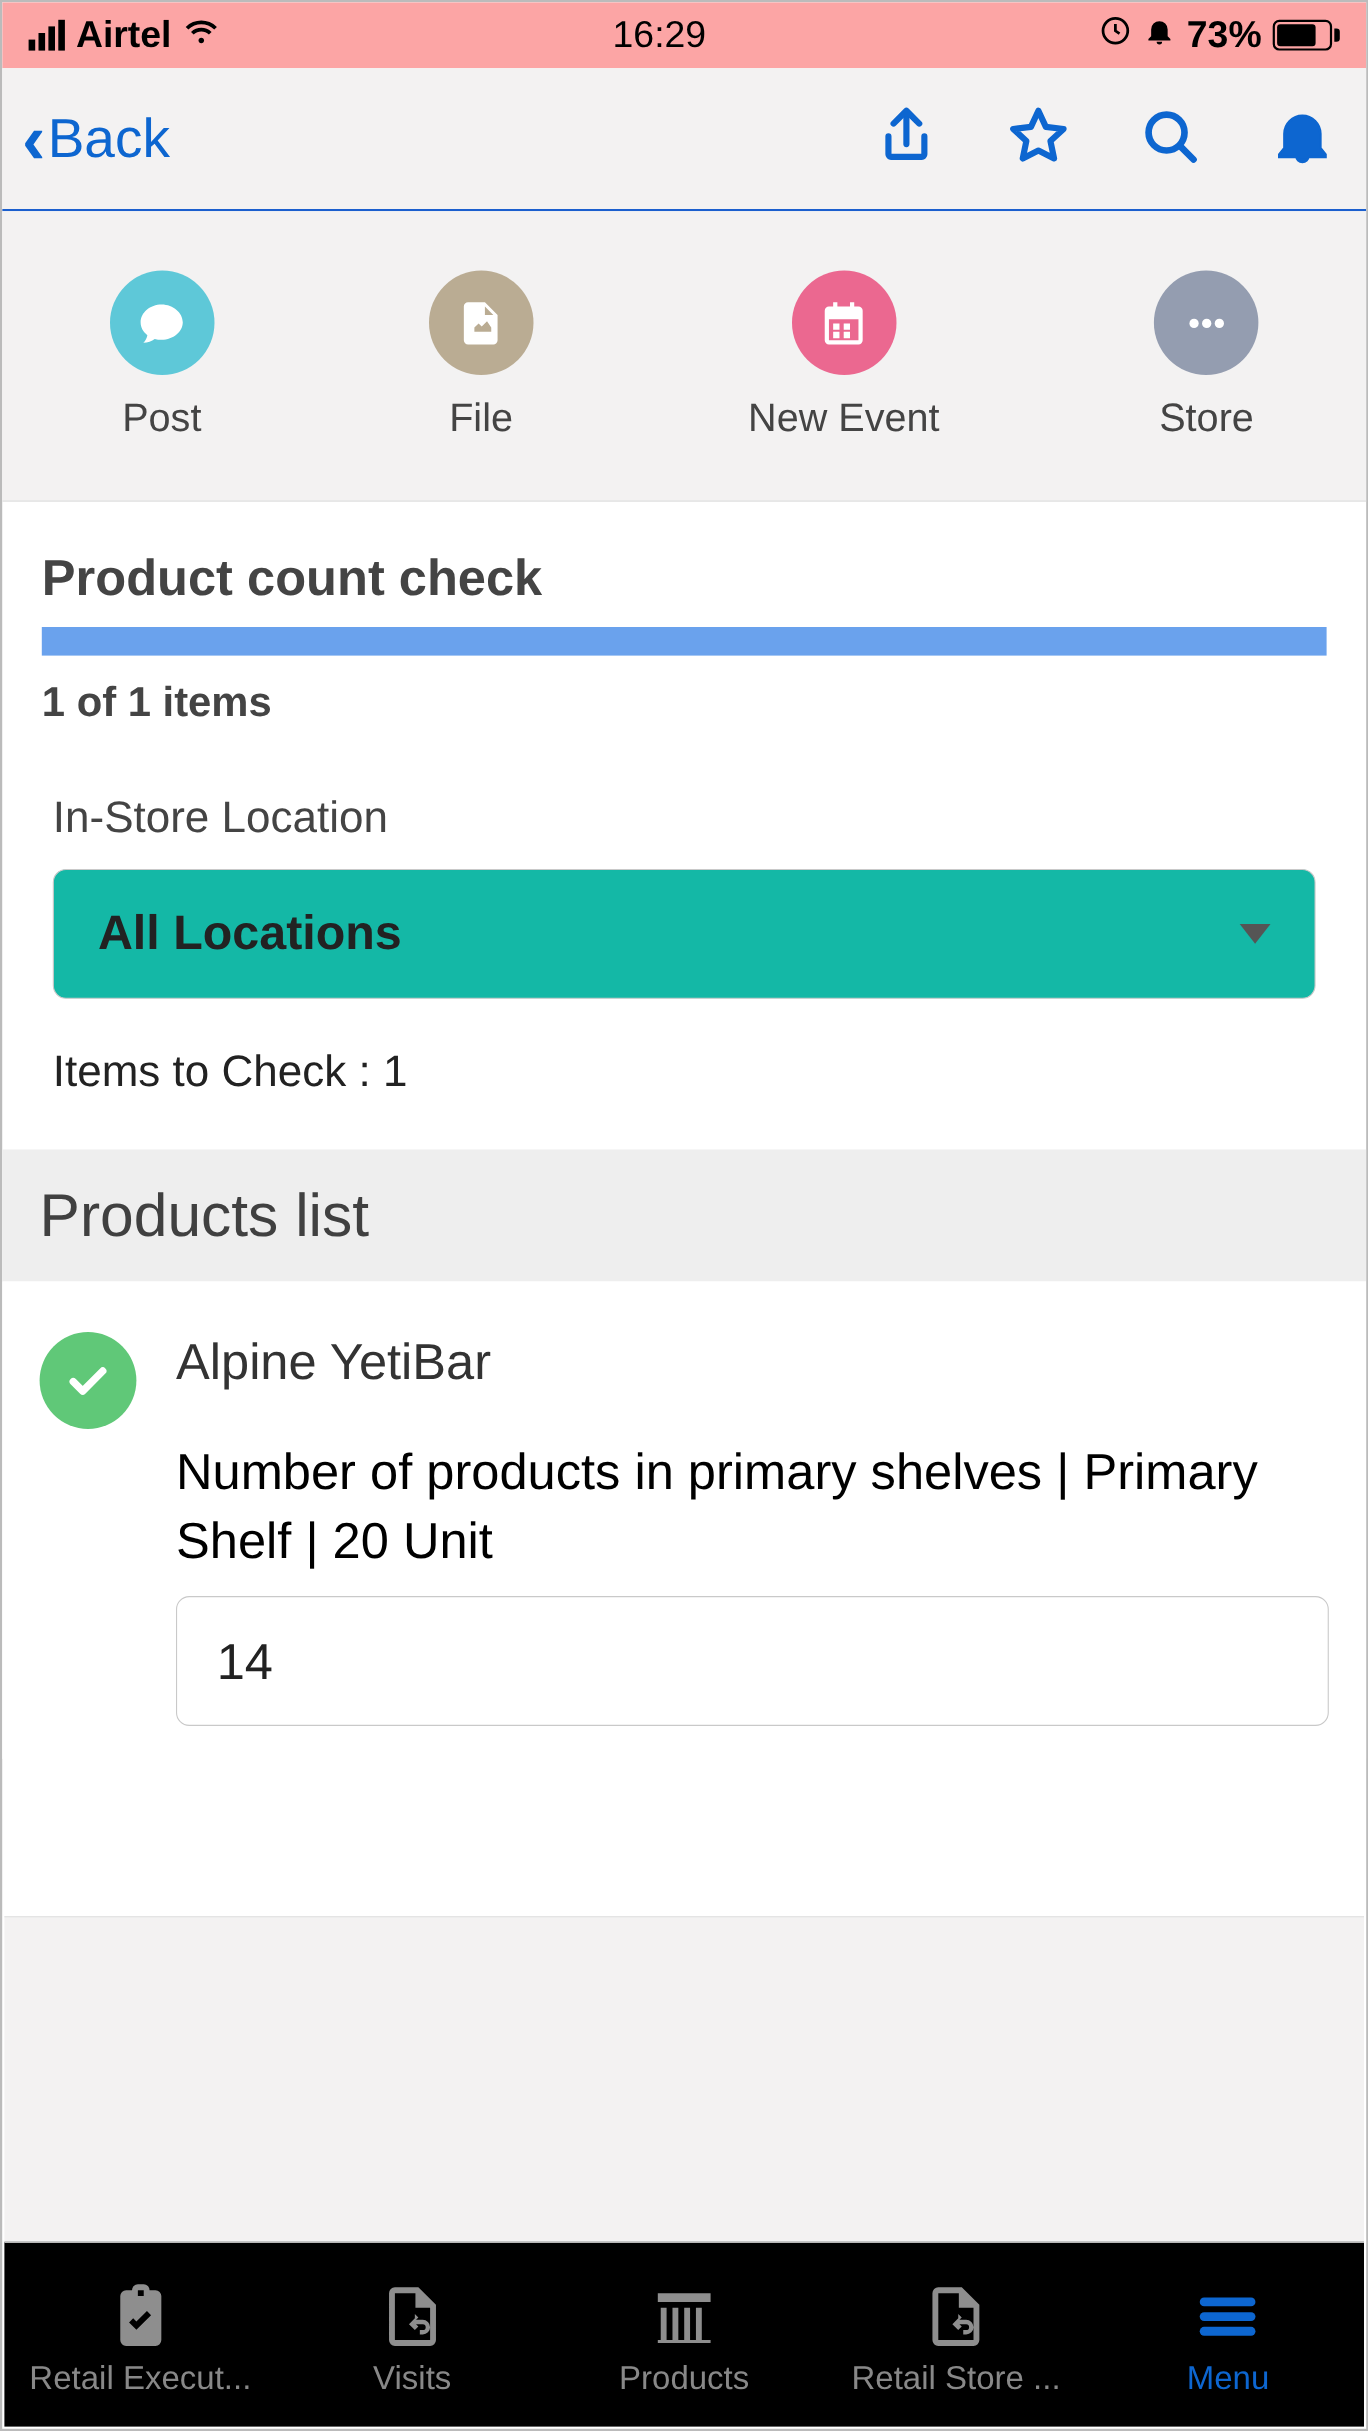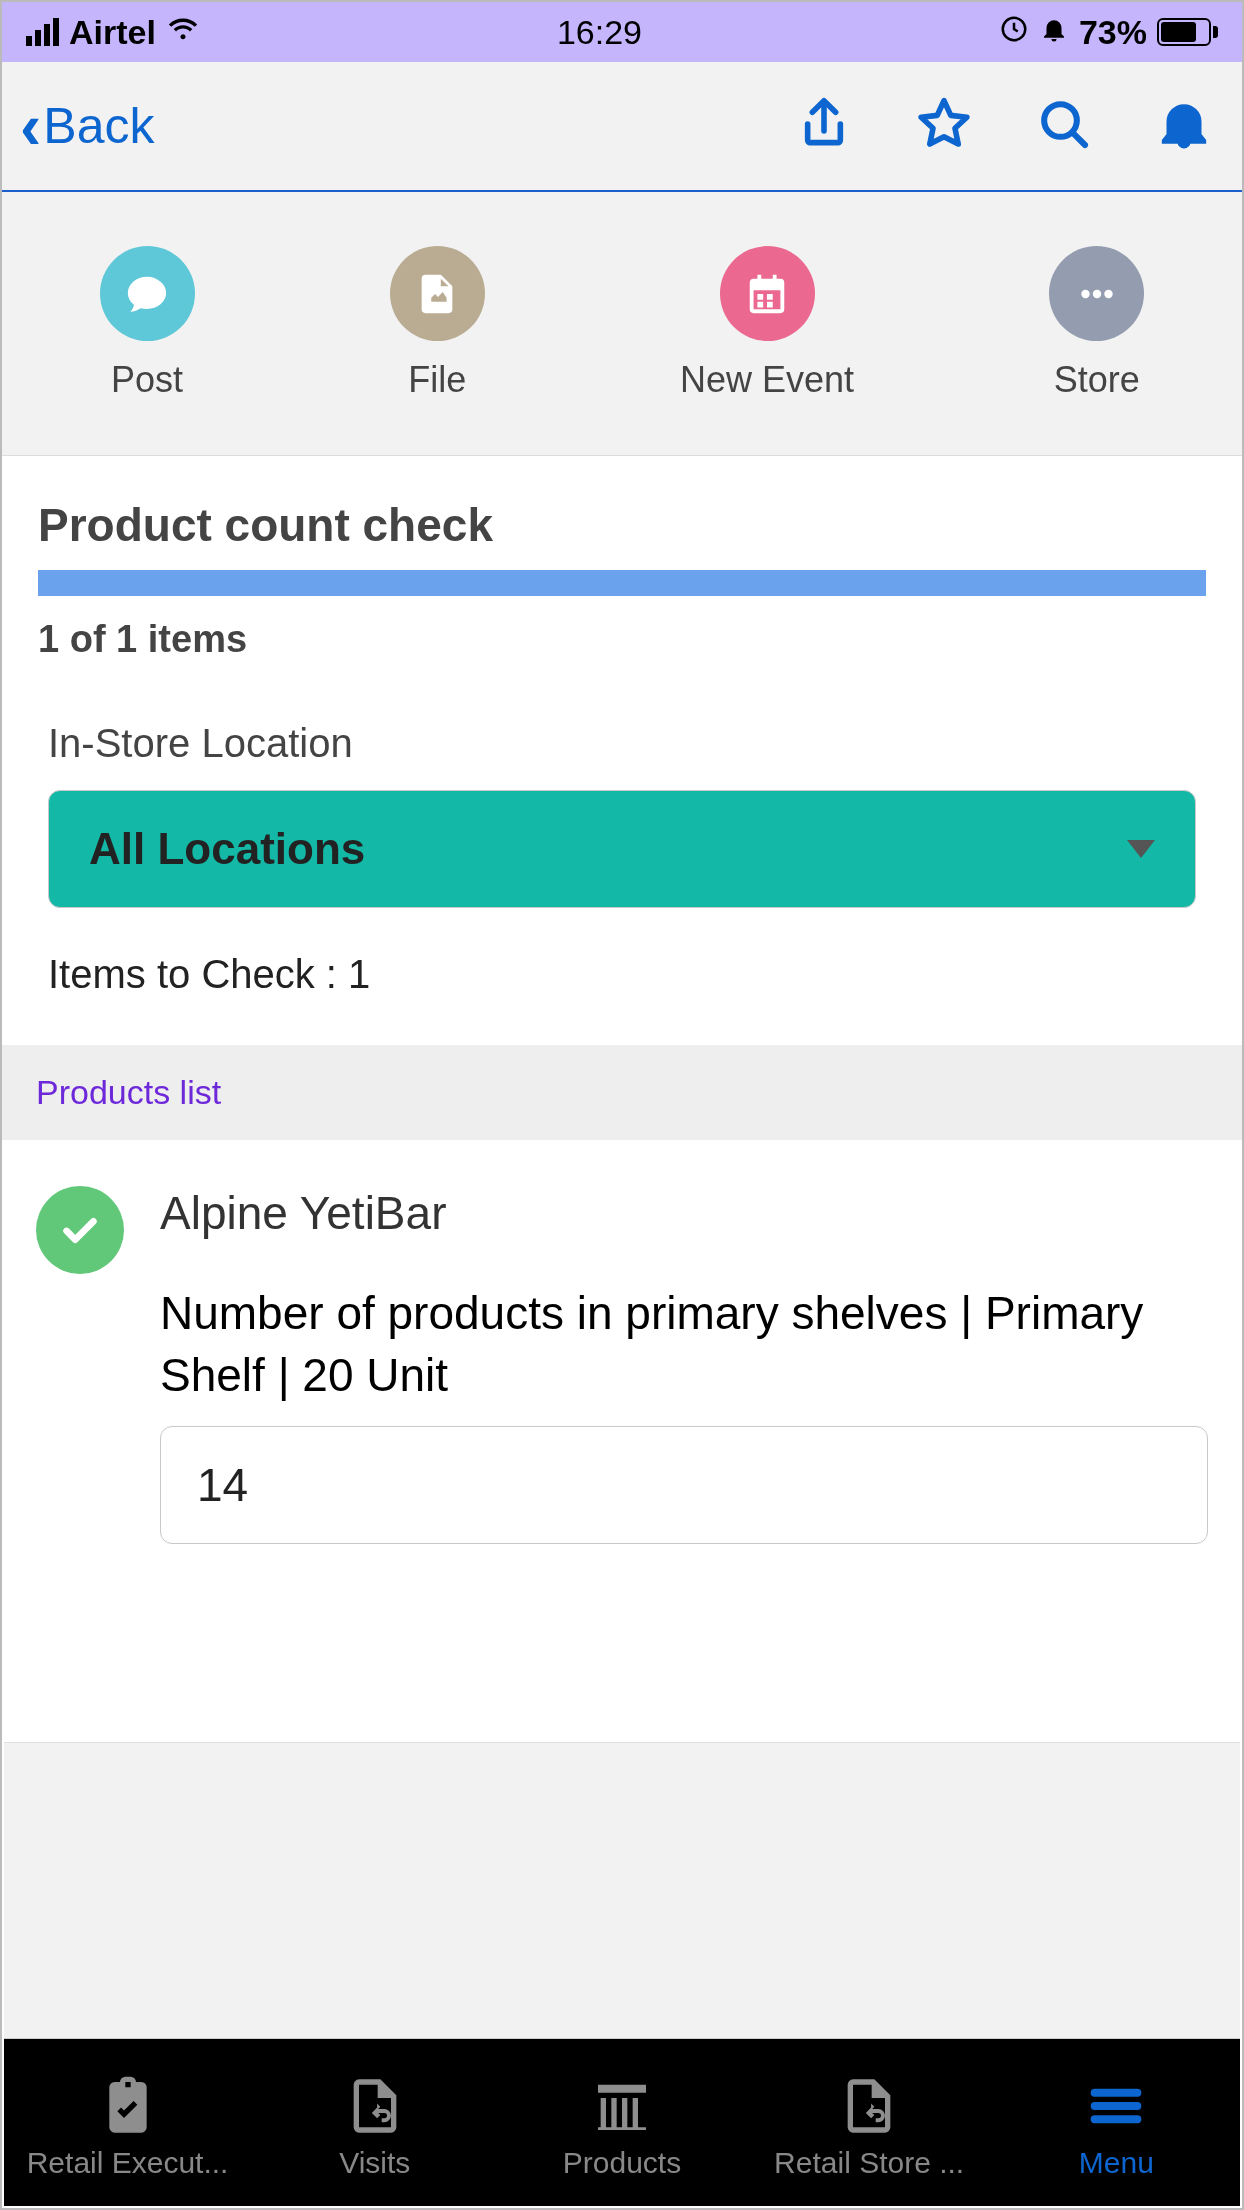--- a/index.html
+++ b/index.html
@@ -22,21 +22,21 @@
   
   .status-bar {
     height: 60px;
     display: flex;
     align-items: center;
     justify-content: space-between;
     padding: 0 24px;
     font-size: 34px;
     font-weight: 600;
     color: #000;
-    background: #c4b5fd;
+    background: #fca5a5;
   }
   .status-left, .status-right { display: flex; align-items: center; gap: 10px; }
   .signal-bars { display: inline-flex; align-items: flex-end; gap: 3px; }
   .signal-bars span { width: 6px; background:#000; display:inline-block; }
   .b1{height:10px}.b2{height:16px}.b3{height:22px}.b4{height:28px}
   .wifi-icon svg { width:34px; height:34px; }
   .status-center { font-weight:400; }
   .battery { display:inline-flex; align-items:center; }
   .battery-body { width:54px; height:28px; border:2.5px solid #000; border-radius:6px; position:relative; }
   .battery-fill { position:absolute; left:2px; top:2px; bottom:2px; width:70%; background:#000; border-radius:3px; }
@@ -84,21 +84,21 @@
   .select-box {
     width:100%; height:118px; border:1px solid #c9c9c9; border-radius:12px;
     display:flex; align-items:center; justify-content:space-between;
     padding:0 40px; font-size:44px; font-weight:700; color:#222; background:#14b8a6;
     cursor:pointer;
   }
   .caret-down { width:0;height:0;border-left:14px solid transparent;border-right:14px solid transparent;border-top:18px solid #555; }
   .items-to-check { padding:0 46px 48px 46px; font-size:40px; color:#222; }
 
   
-  .list-header { background:#eee; padding:28px 34px; font-size:34px; color:#6d28d9; }
+  .list-header { background:#eee; padding:28px 34px; font-size:55px; color:#404040; }
 
   
   .product-row { display:flex; padding:46px 34px 30px 34px; gap:36px; background:#fff; }
   .check-circle { width:88px; height:88px; border-radius:50%; background:#60c878; display:flex; align-items:center; justify-content:center; flex-shrink:0; }
   .check-circle svg{width:46px;height:46px;}
   .product-body { flex:1; }
   .product-name { font-size:46px; color:#333; margin-bottom:42px; }
   .product-sub { font-size:46px; color:#000000; line-height:1.35; margin-bottom:20px; }
   .product-input {
     width:100%; height:118px; border:1px solid #c9c9c9; border-radius:12px;

